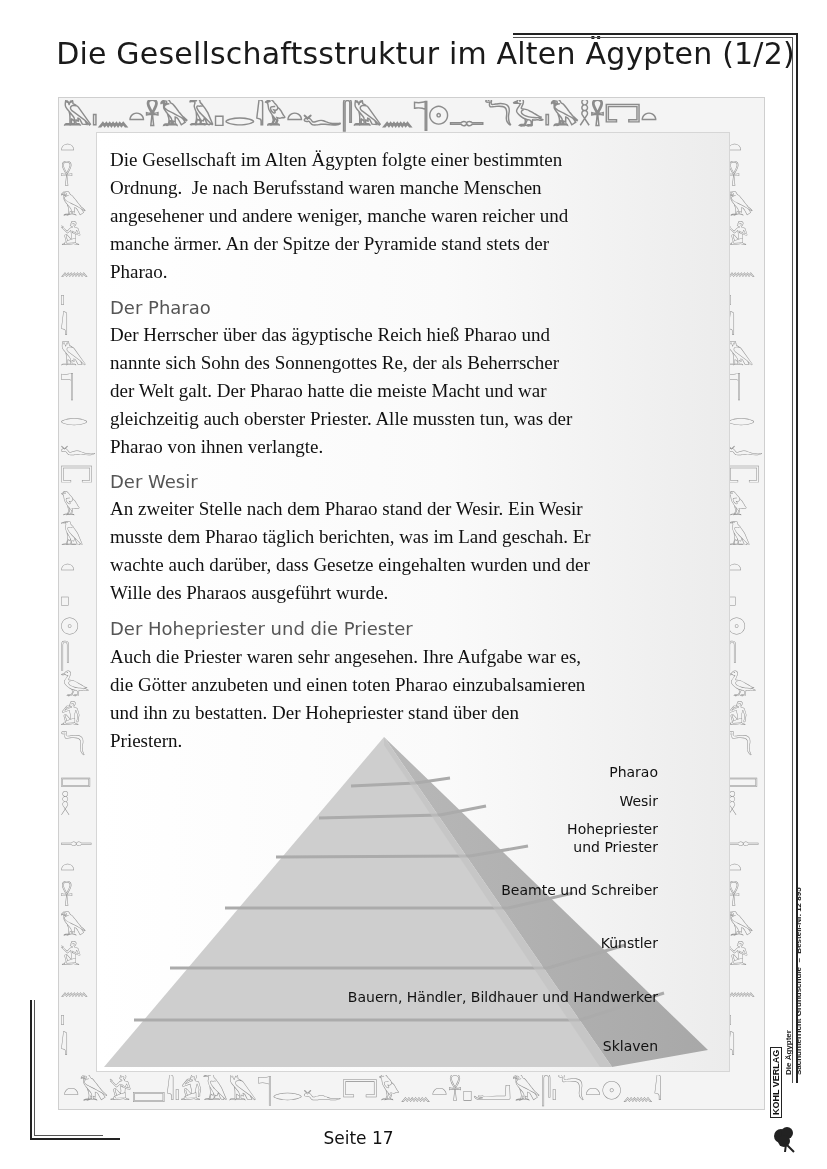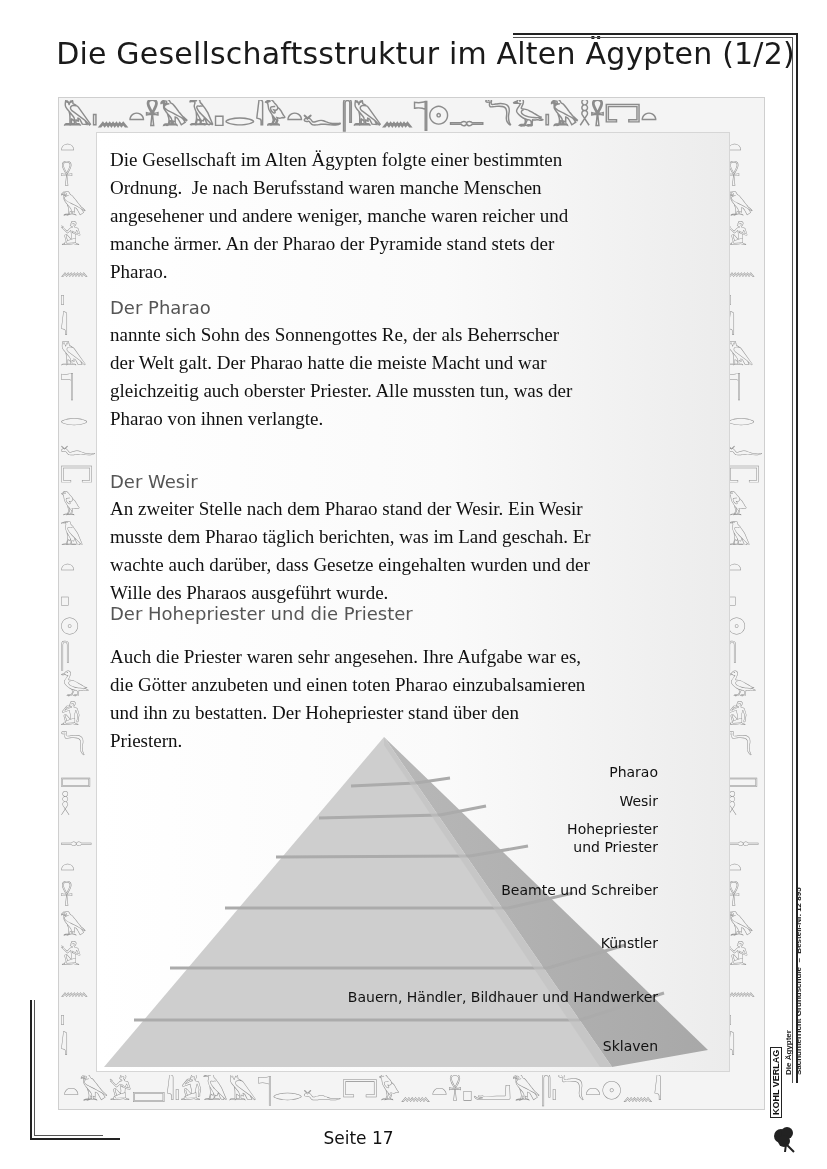--- a/index.html
+++ b/index.html
@@ -149,41 +149,42 @@
       </span>
     </div>
 </div>
 
 <div class="panel"></div>
 
 <div class="text-block" style="top:146px;">
   <p>Die Gesellschaft im Alten Ägypten folgte einer bestimmten</p>
   <p style="white-space:pre;">Ordnung.  Je nach Berufsstand waren manche Menschen</p>
   <p>angesehener und andere weniger, manche waren reicher und</p>
-  <p>manche ärmer. An der Pharao der Pyramide stand stets der</p>
+  <p>manche ärmer. An der Spitze der Pyramide stand stets der</p>
   <p>Pharao.</p>
 </div>
 
 <div class="heading" style="top:296px;">Der Pharao</div>
 <div class="text-block" style="top:321px;">
+  <p>Der Herrscher über das ägyptische Reich hieß Pharao und</p>
   <p>nannte sich Sohn des Sonnengottes Re, der als Beherrscher</p>
   <p>der Welt galt. Der Pharao hatte die meiste Macht und war</p>
   <p>gleichzeitig auch oberster Priester. Alle mussten tun, was der</p>
   <p>Pharao von ihnen verlangte.</p>
 </div>
 
 <div class="heading" style="top:470px;">Der Wesir</div>
 <div class="text-block" style="top:495px;">
   <p>An zweiter Stelle nach dem Pharao stand der Wesir. Ein Wesir</p>
   <p>musste dem Pharao täglich berichten, was im Land geschah. Er</p>
   <p>wachte auch darüber, dass Gesetze eingehalten wurden und der</p>
   <p>Wille des Pharaos ausgeführt wurde.</p>
 </div>
 
-<div class="heading" style="top:602px;text-align:center;">Der Hohepriester und die Priester</div>
+<div class="heading" style="top:617px;text-align:center;">Der Hohepriester und die Priester</div>
 <div class="text-block" style="top:643px;">
   <p>Auch die Priester waren sehr angesehen. Ihre Aufgabe war es,</p>
   <p>die Götter anzubeten und einen toten Pharao einzubalsamieren</p>
   <p>und ihn zu bestatten. Der Hohepriester stand über den</p>
   <p>Priestern.</p>
 </div>
 
 <svg class="pyramid" viewBox="100 730 620 345" width="620" height="345">
   <defs>
     <linearGradient id="sideg" x1="0" y1="0" x2="1" y2="0">

